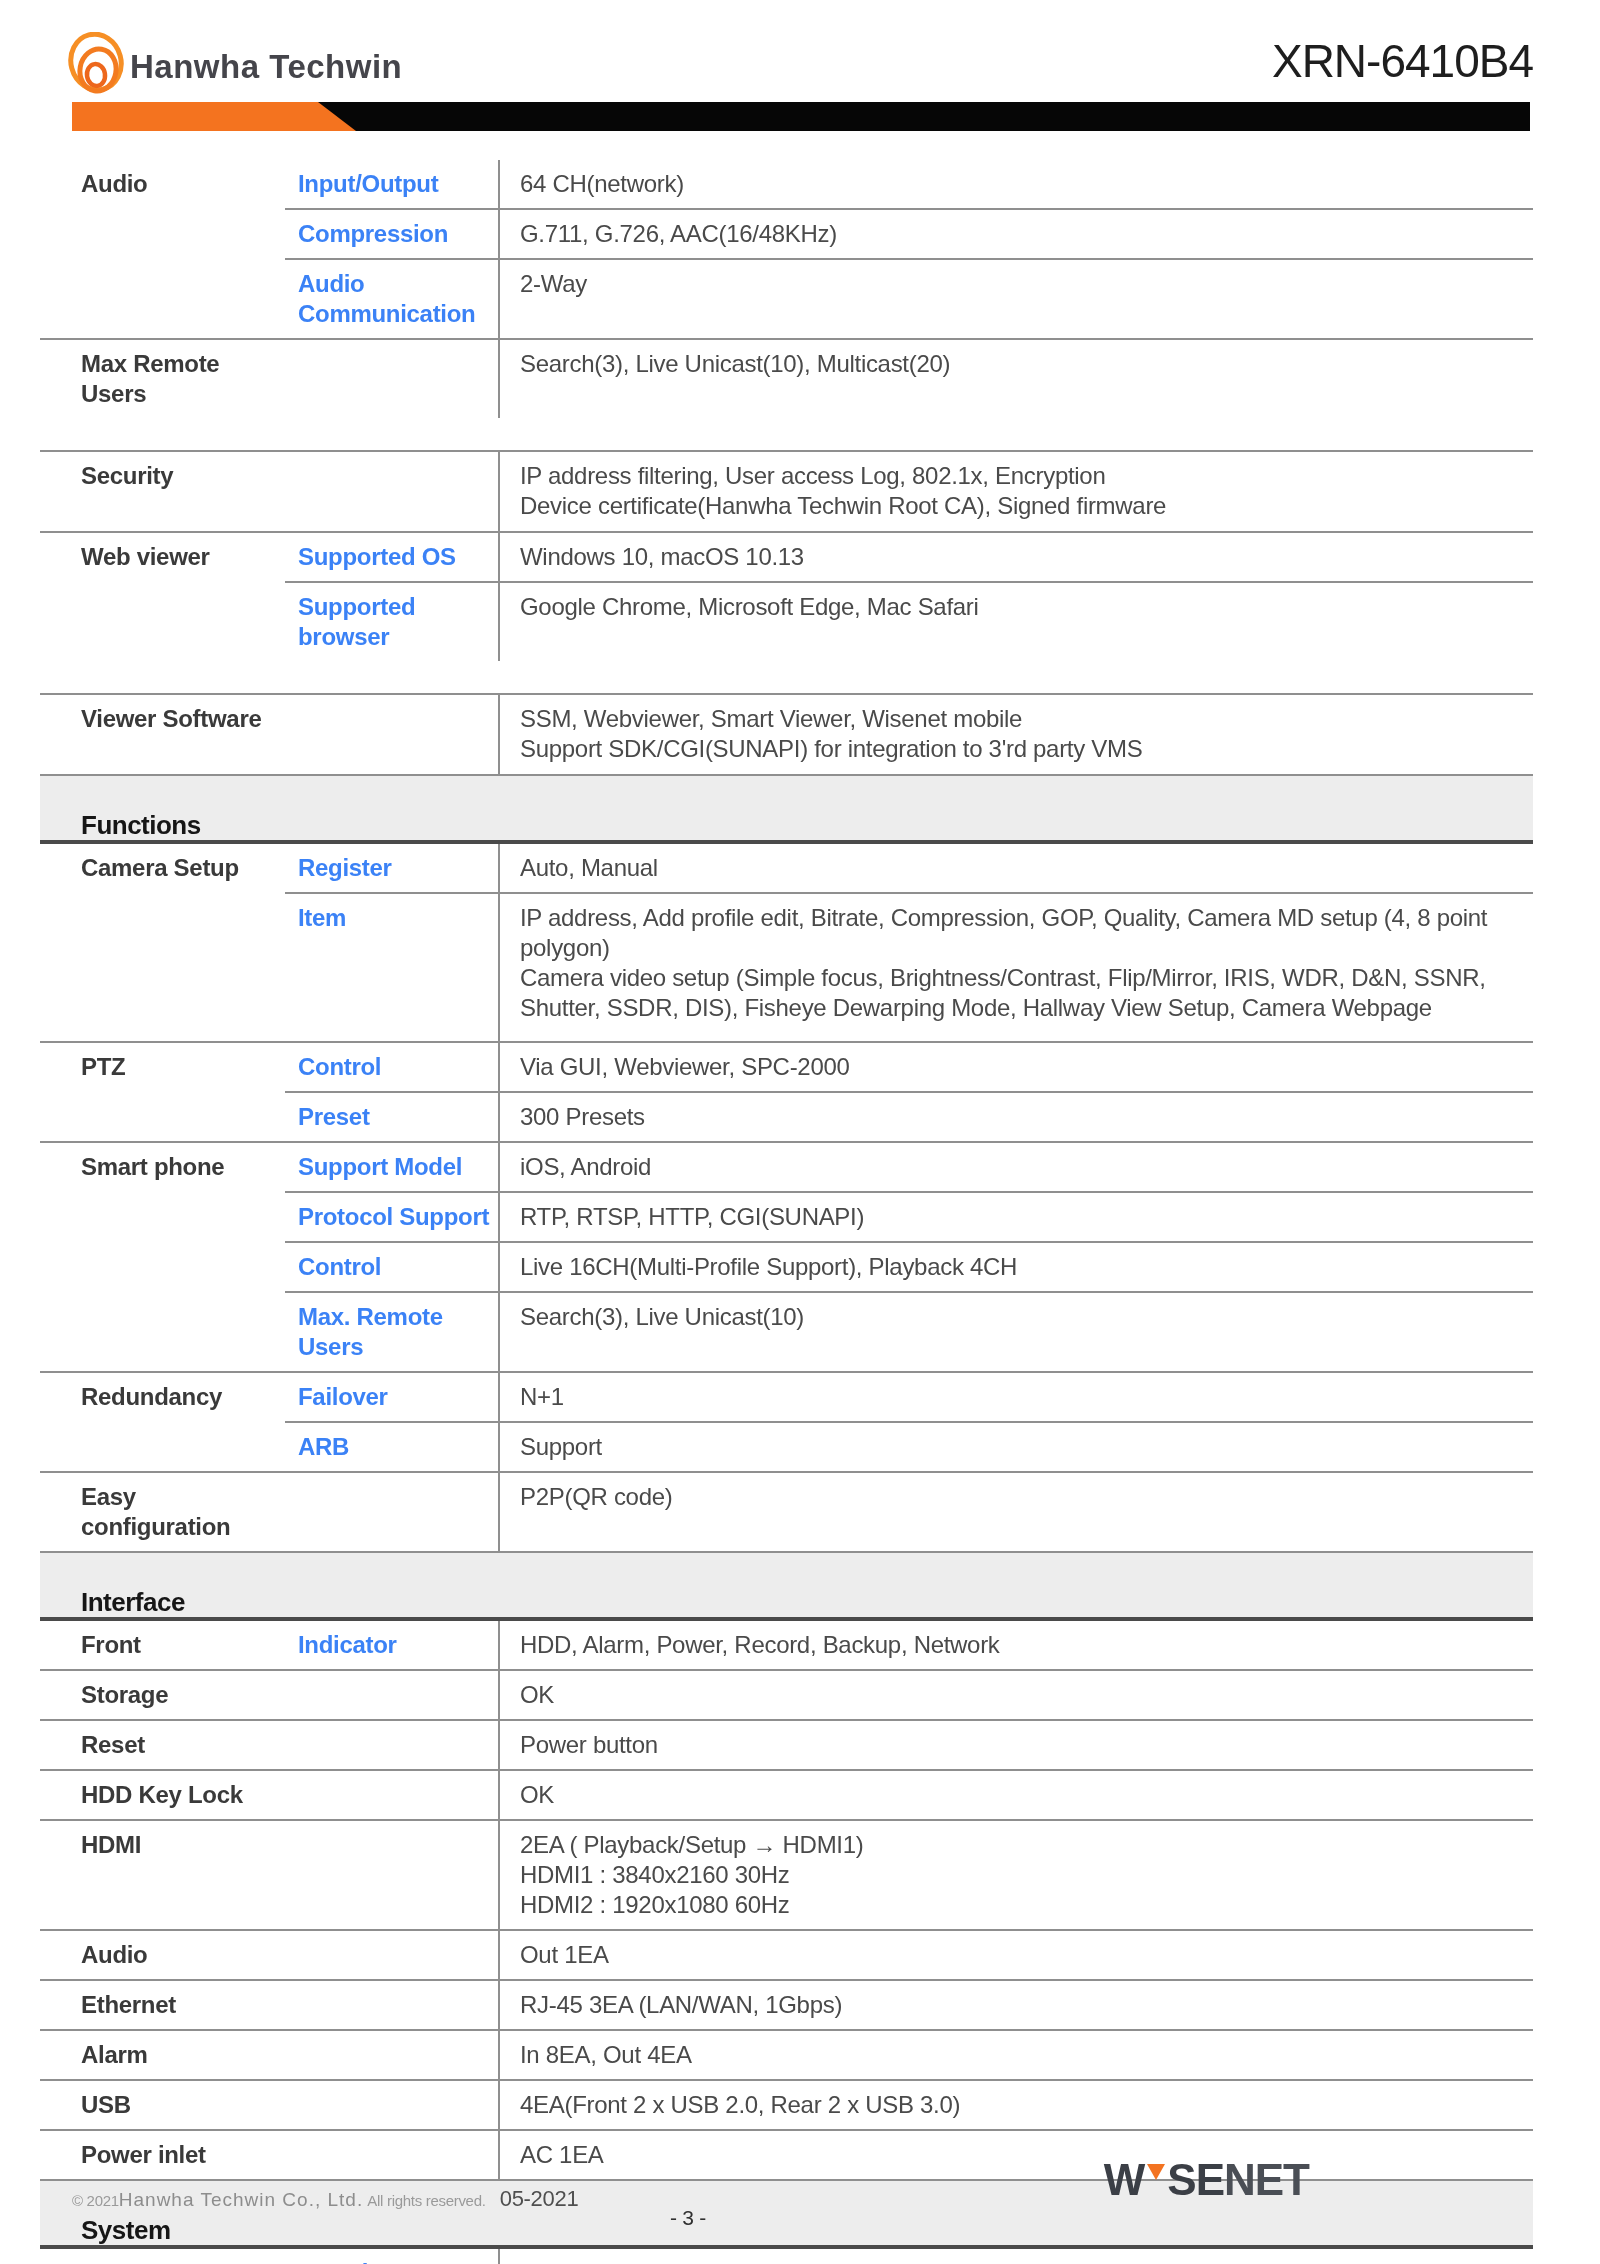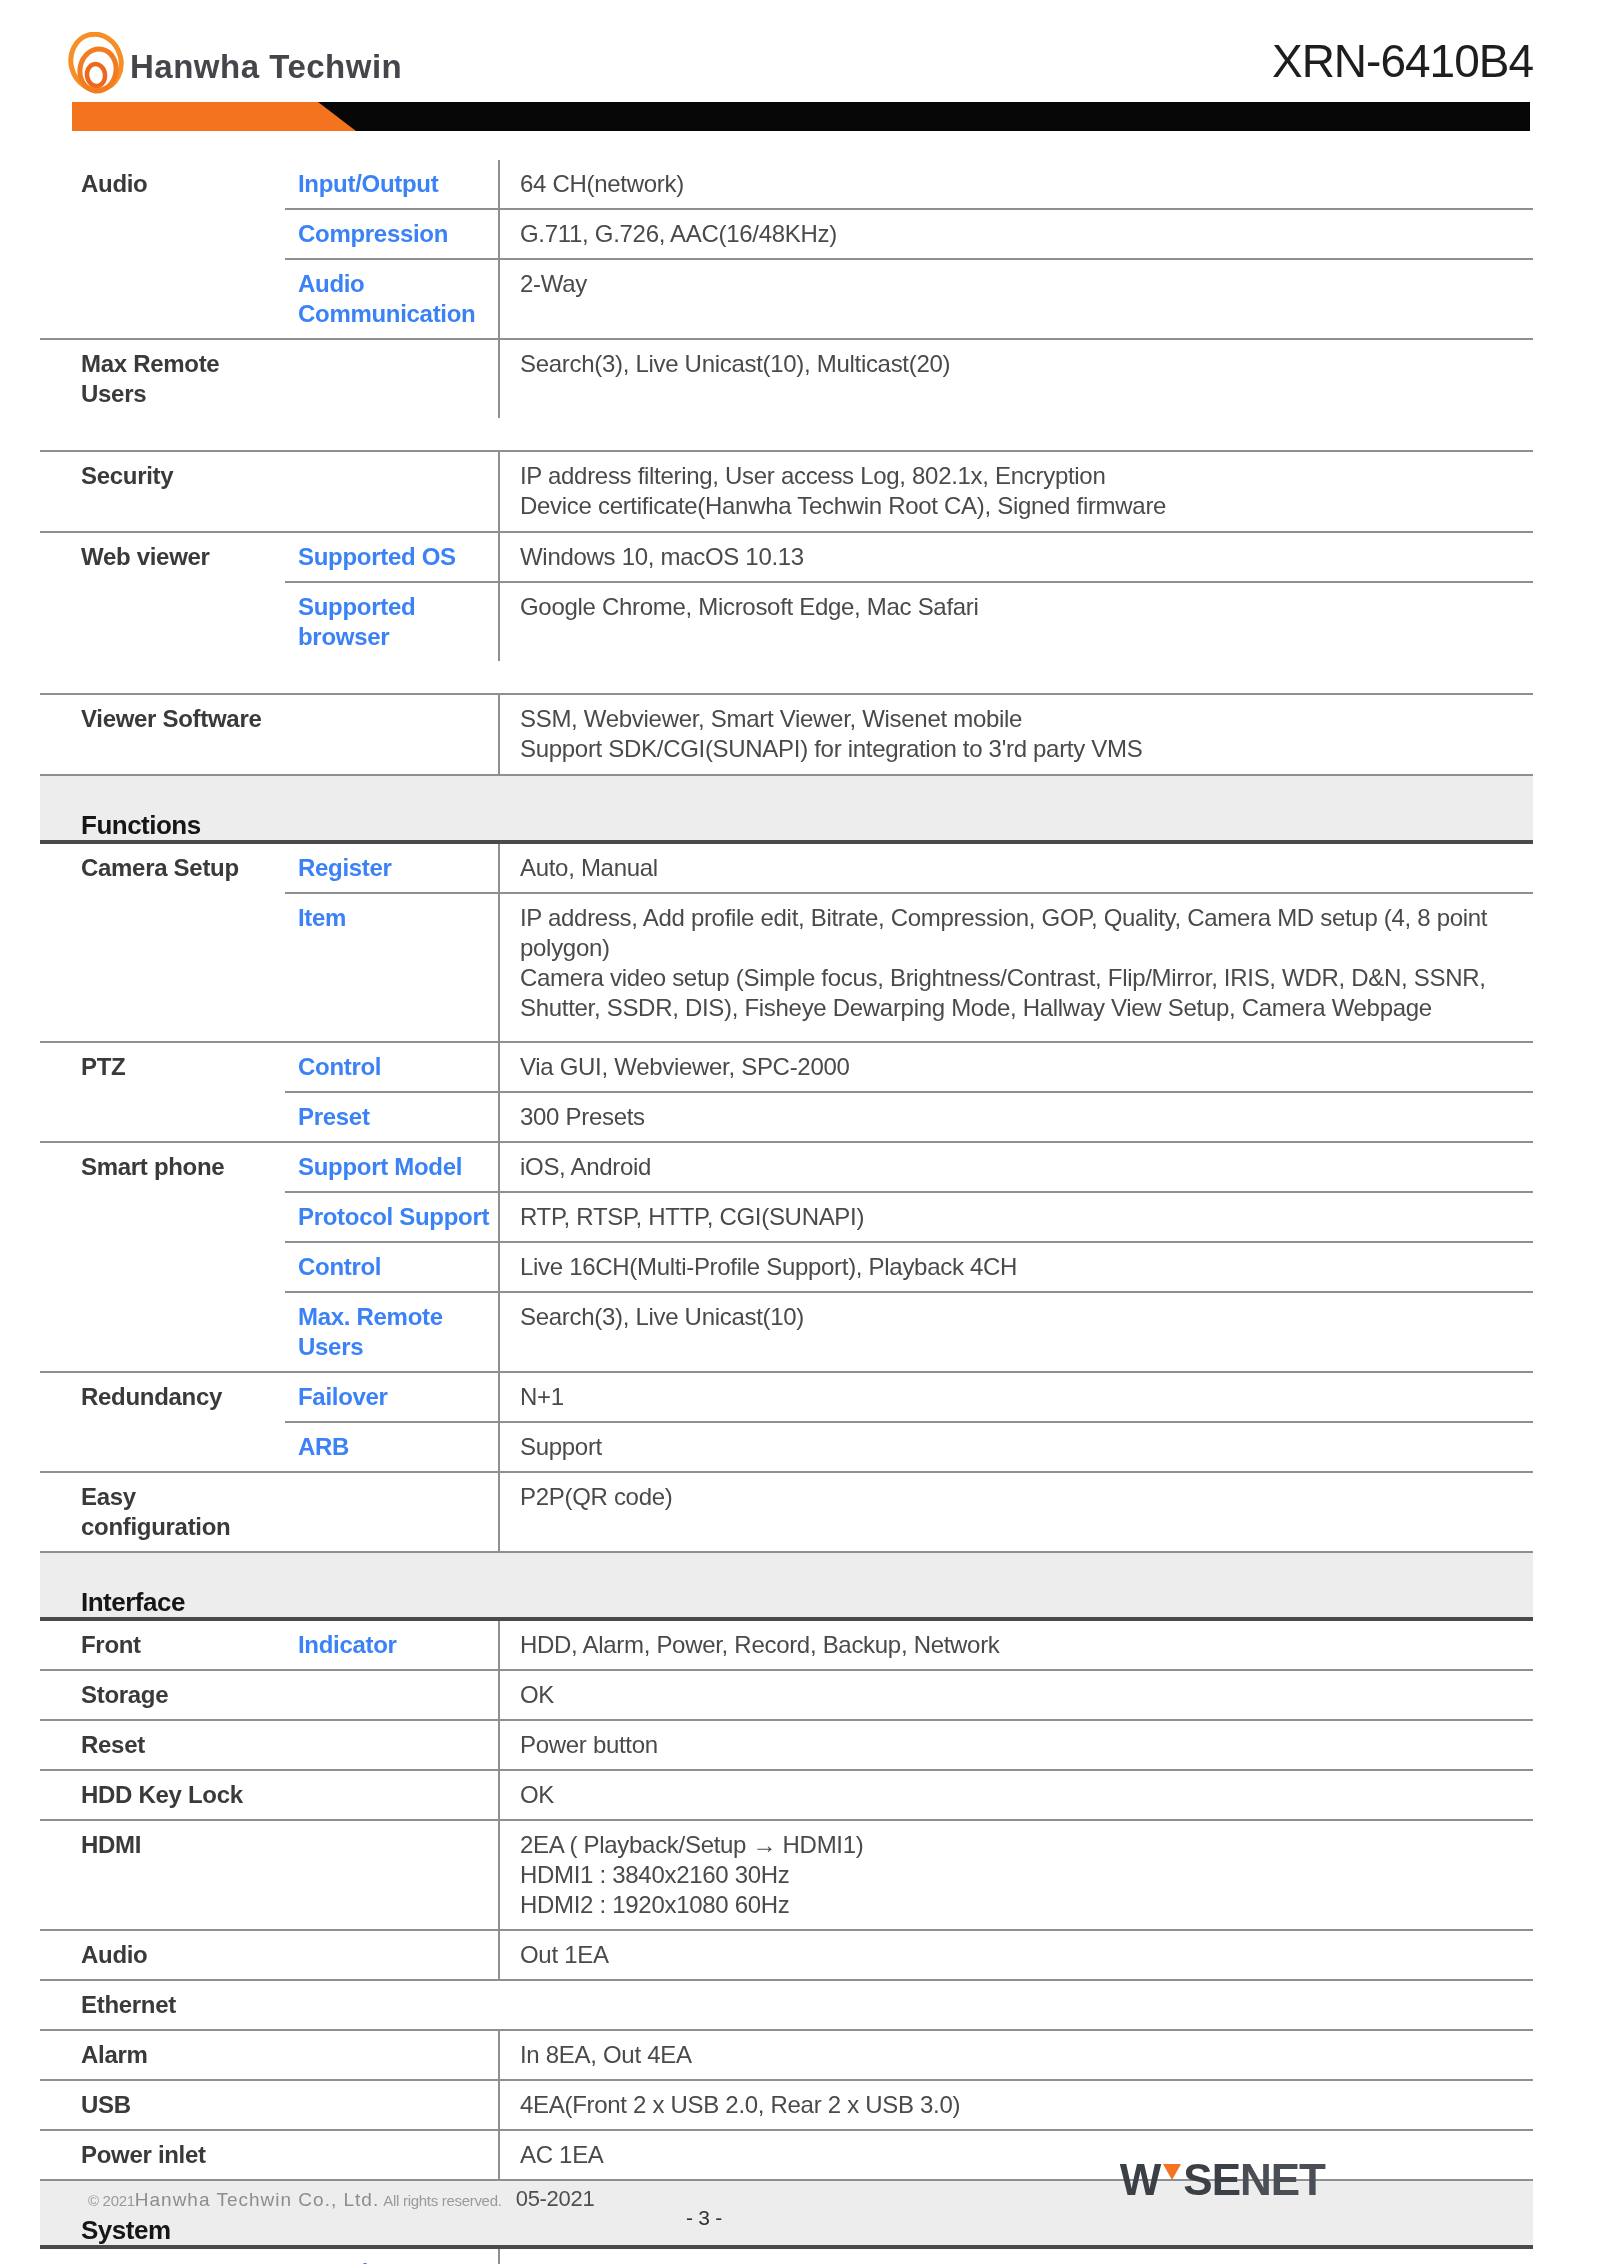--- a/index.html
+++ b/index.html
@@ -25,21 +25,21 @@
   .row .val{flex:1;box-sizing:border-box;padding:9px 20px 9px 20px;color:#4a4a4a;}
   .row .val span{white-space:pre-line;}
   .row.full{border-top:2px solid #8f8f8f;}
   .row.partial .rest{border-top:2px solid #8f8f8f;}
   .h70{min-height:70px;} .h72{min-height:72px;} .h79{min-height:79px;margin-top:32px;}
   .h108{min-height:108px;} .h149{min-height:149px;}
   
   .band{background:#ededed;height:64px;display:flex;align-items:flex-end;padding-left:41px;
     border-bottom:4px solid #4a4a4a;font-size:26px;font-weight:bold;color:#161616;letter-spacing:-0.5px;}
   
-  .footer{position:absolute;left:16px;top:2130px;width:1376px;height:130px;}
+  .footer{position:absolute;left:0;top:2130px;width:1376px;height:130px;}
   .f-left{position:absolute;left:72px;top:56px;white-space:nowrap;}
   .fc-sm{font-size:15px;color:#9a9a9a;}
   .fc-co{font-size:19px;color:#8d8d8d;letter-spacing:1px;}
   .fc-date{font-size:22px;color:#4f4f4f;margin-left:10px;}
   .f-page{position:absolute;left:0;width:100%;text-align:center;top:76px;font-size:21px;color:#303030;}
   .wlogo{position:absolute;right:67px;top:28px;display:flex;align-items:flex-start;
     font-size:44px;line-height:1;color:#3b3f46;letter-spacing:-1px;}
   .w-bold{font-weight:bold;}
   .w-light{font-weight:bold;color:#4a4e55;}
   .wtri{width:0;height:0;border-left:9px solid transparent;border-right:9px solid transparent;
@@ -259,20 +259,24 @@
       </div>
       <div class="row full">
         <div class="cat"><span>Audio</span></div>
         <div class="rest">
             <div class="sub"><span></span></div>
         <div class="val"><span>Out 1EA</span></div>
           </div>
       </div>
       <div class="row full">
         <div class="cat"><span>Ethernet</span></div>
+        <div class="rest">
+            <div class="sub"><span></span></div>
+        <div class="val"><span>RJ-45 3EA (LAN/WAN, 1Gbps)</span></div>
+          </div>
       </div>
       <div class="row full">
         <div class="cat"><span>Alarm</span></div>
         <div class="rest">
             <div class="sub"><span></span></div>
         <div class="val"><span>In 8EA, Out 4EA</span></div>
           </div>
       </div>
       <div class="row full">
         <div class="cat"><span>USB</span></div>

